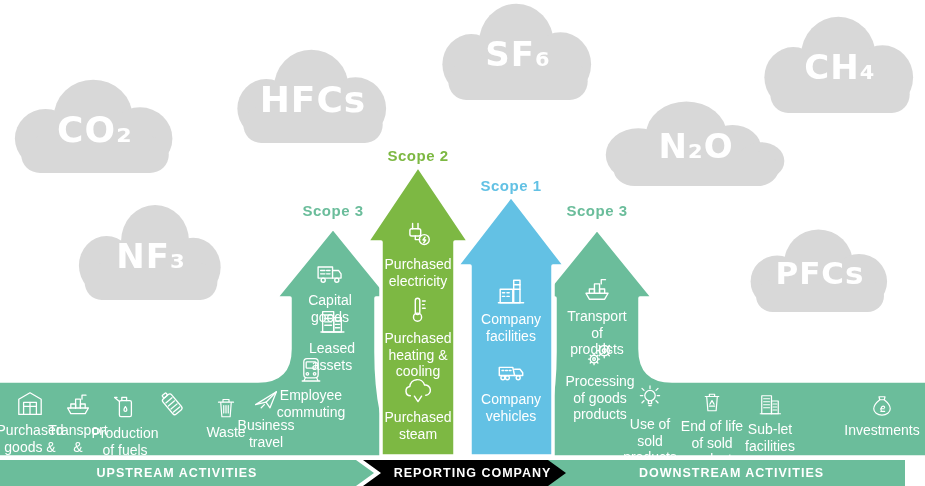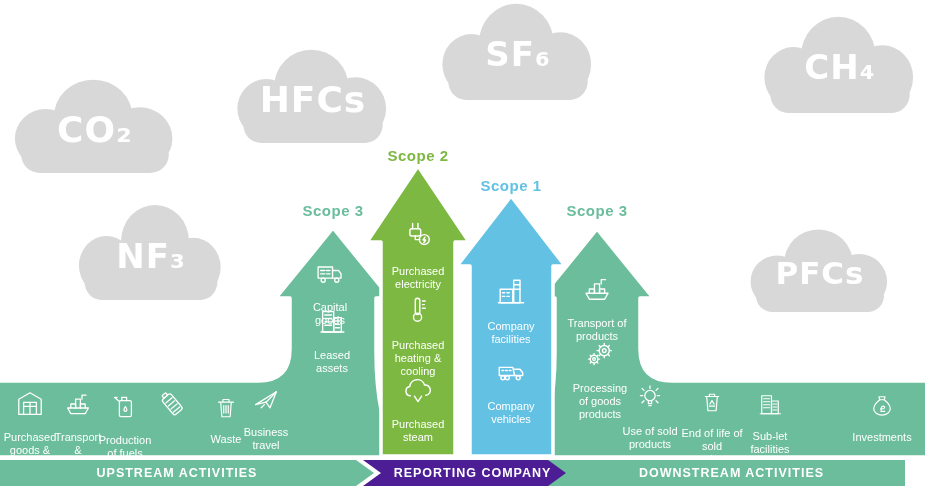--- a/index.html
+++ b/index.html
@@ -14,26 +14,26 @@
   
   #arrows{position:absolute;left:0;top:0;}
   #arrows path{stroke:#ffffff;stroke-width:3.5;stroke-linejoin:round;}
   
   .scope-lbl{position:absolute;transform:translateX(-50%);font-size:15px;font-weight:bold;
              letter-spacing:.5px;white-space:nowrap;}
   .scope-teal{color:#6bbd9b;} .scope-green{color:#7db843;} .scope-blue{color:#63c1e4;}
   
   .item{position:absolute;display:flex;flex-direction:column;align-items:center;
         color:#ffffff;text-align:center;}
-  .item .lbl{font-size:11px;line-height:1.18;margin-top:11px;font-weight:400;}
+  .item .lbl{font-size:14px;line-height:1.18;margin-top:2px;font-weight:400;}
   svg.icon{fill:none;stroke:#ffffff;stroke-width:1.6;stroke-linecap:round;stroke-linejoin:round;flex:none;}
   
   .bar-seg{position:absolute;top:460px;height:26px;line-height:26px;color:#ffffff;
            font-size:12.5px;font-weight:bold;letter-spacing:1px;text-align:center;}
-  .bar-teal{background:#6bbd9b;} .bar-blue{background:#4c1d95;}
+  .bar-teal{background:#6bbd9b;} .bar-blue{background:#000000;}
 </style>
 </head>
 <body>
 
 <div id="stage">
 
   <svg width="0" height="0" style="position:absolute" aria-hidden="true">
     <defs>
       <symbol id="i-warehouse" viewBox="0 0 40 40">
           <path d="M6 33 V14 L20 6 L34 14 V33 Z"></path>
@@ -194,20 +194,32 @@
     <svg viewBox="0 0 200 110" preserveAspectRatio="none">
         <g fill="#d8d8d8">
           <circle cx="45" cy="70" r="34"></circle>
           <circle cx="98" cy="46" r="44"></circle>
           <circle cx="150" cy="70" r="36"></circle>
           <rect x="18" y="68" width="164" height="42" rx="21"></rect>
         </g>
       </svg>
     <span class="cloud-lbl" style="font-size:34px">CH₄</span>
   </div>
+  <div class="cloud" style="left:600px;top:100px;width:192px;height:86px">
+    <svg viewBox="0 0 200 110" preserveAspectRatio="none">
+        <g fill="#d8d8d8">
+          <circle cx="40" cy="70" r="34"></circle>
+          <circle cx="90" cy="44" r="42"></circle>
+          <circle cx="138" cy="62" r="30"></circle>
+          <circle cx="168" cy="78" r="24"></circle>
+          <rect x="14" y="66" width="172" height="44" rx="22"></rect>
+        </g>
+      </svg>
+    <span class="cloud-lbl" style="font-size:34px">N₂O</span>
+  </div>
   <div class="cloud" style="left:70px;top:205px;width:162px;height:95px">
     <svg viewBox="0 0 200 110" preserveAspectRatio="none">
         <g fill="#d8d8d8">
           <circle cx="45" cy="70" r="34"></circle>
           <circle cx="105" cy="42" r="42"></circle>
           <circle cx="152" cy="72" r="34"></circle>
           <rect x="18" y="68" width="164" height="42" rx="21"></rect>
         </g>
       </svg>
     <span class="cloud-lbl" style="font-size:34px">NF₃</span>
@@ -277,20 +289,26 @@
         <use href="#i-truck"></use>
       </svg>
     <span class="lbl">Capital goods</span>
   </div>
   <div class="item" style="left:300px;top:304px;width:64px">
     <svg class="icon" width="34" height="34">
         <use href="#i-buildings"></use>
       </svg>
     <span class="lbl">Leased assets</span>
   </div>
+  <div class="item" style="left:279px;top:353px;width:64px">
+    <svg class="icon" width="32" height="32">
+        <use href="#i-bus"></use>
+      </svg>
+    <span class="lbl">Employee commuting</span>
+  </div>
 
   <div class="item" style="left:385px;top:218px;width:66px">
     <svg class="icon" width="36" height="36">
         <use href="#i-plug"></use>
       </svg>
     <span class="lbl">Purchased electricity</span>
   </div>
   <div class="item" style="left:390px;top:292px;width:56px">
     <svg class="icon" width="36" height="36">
         <use href="#i-thermo"></use>

